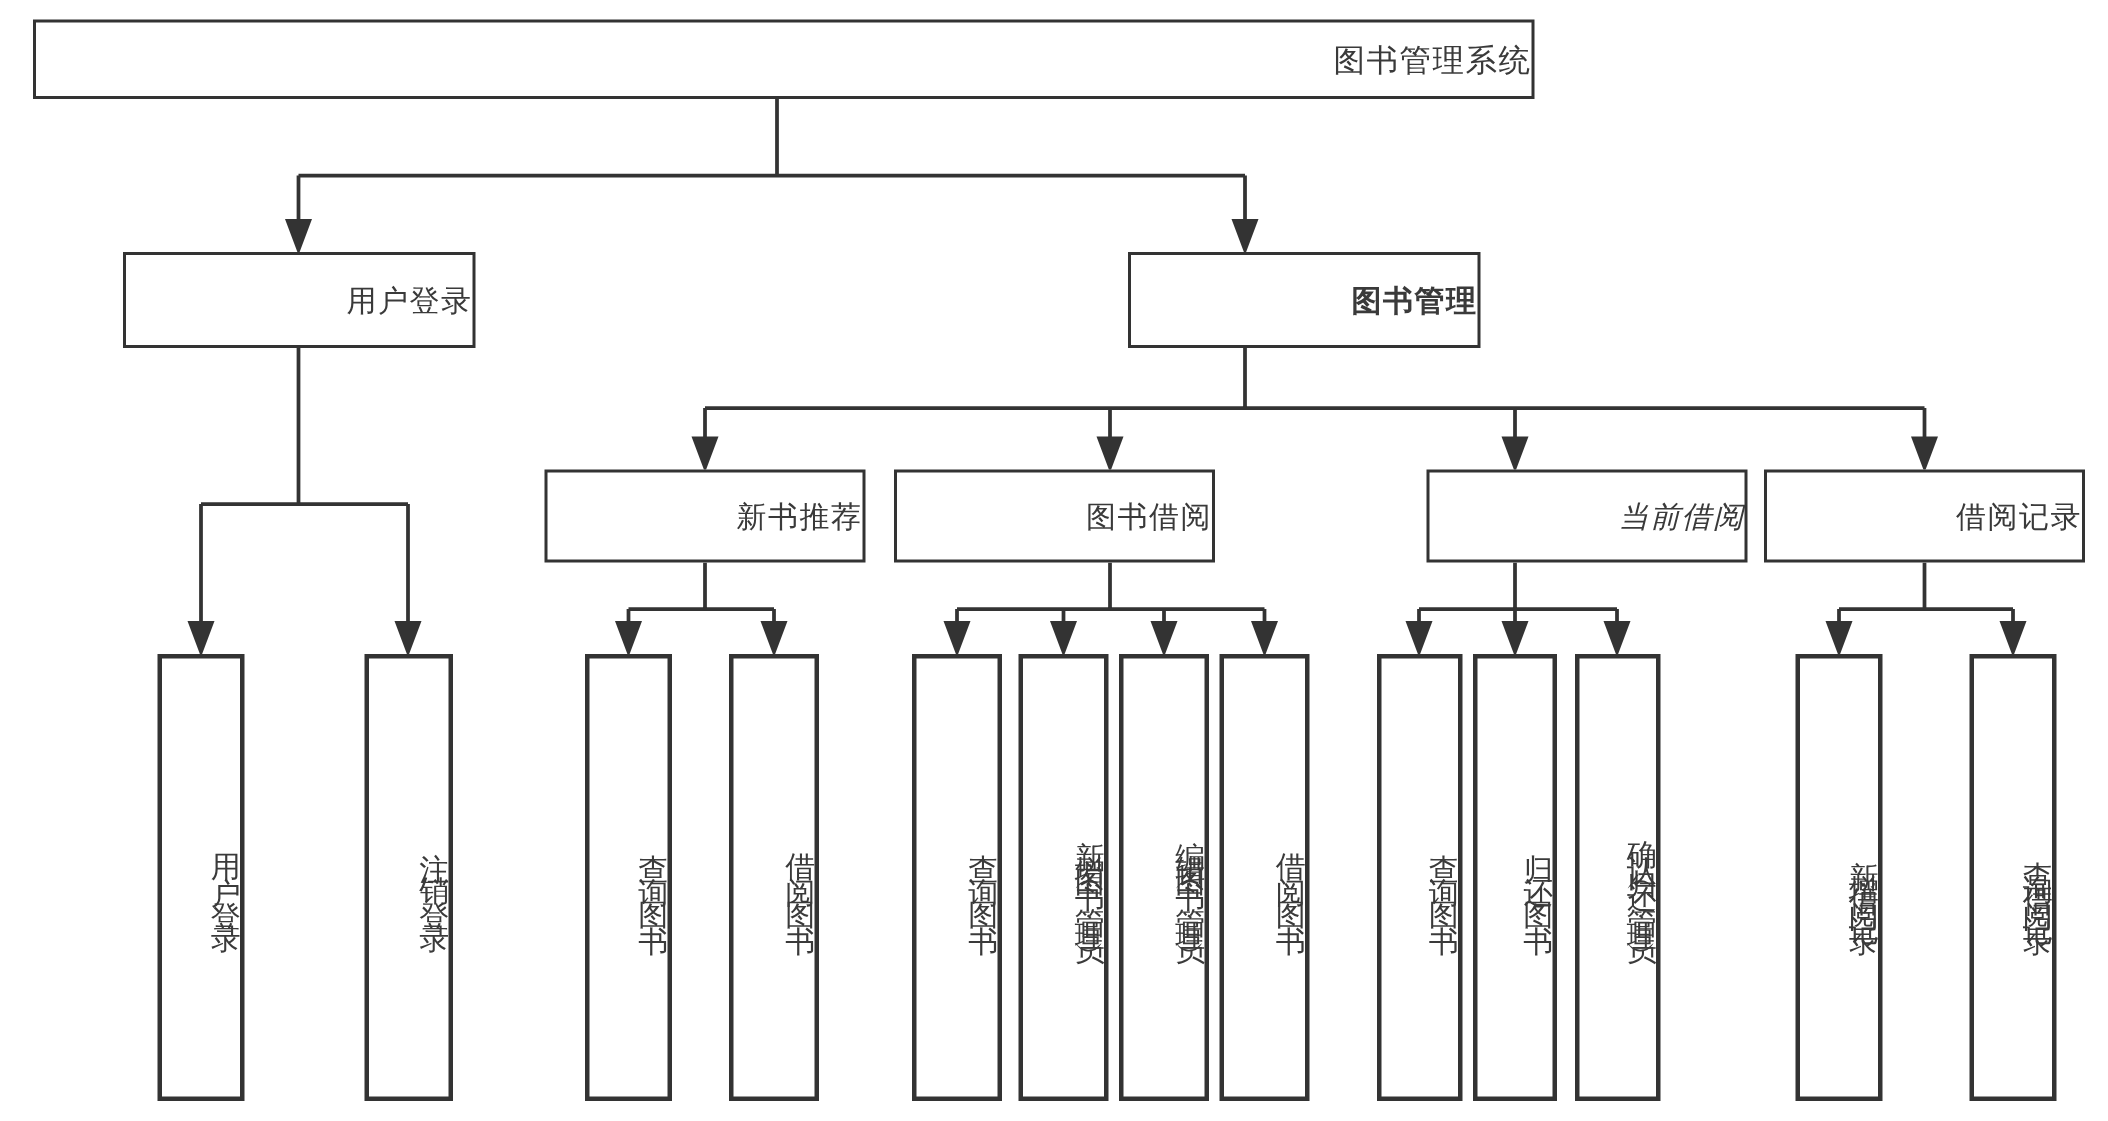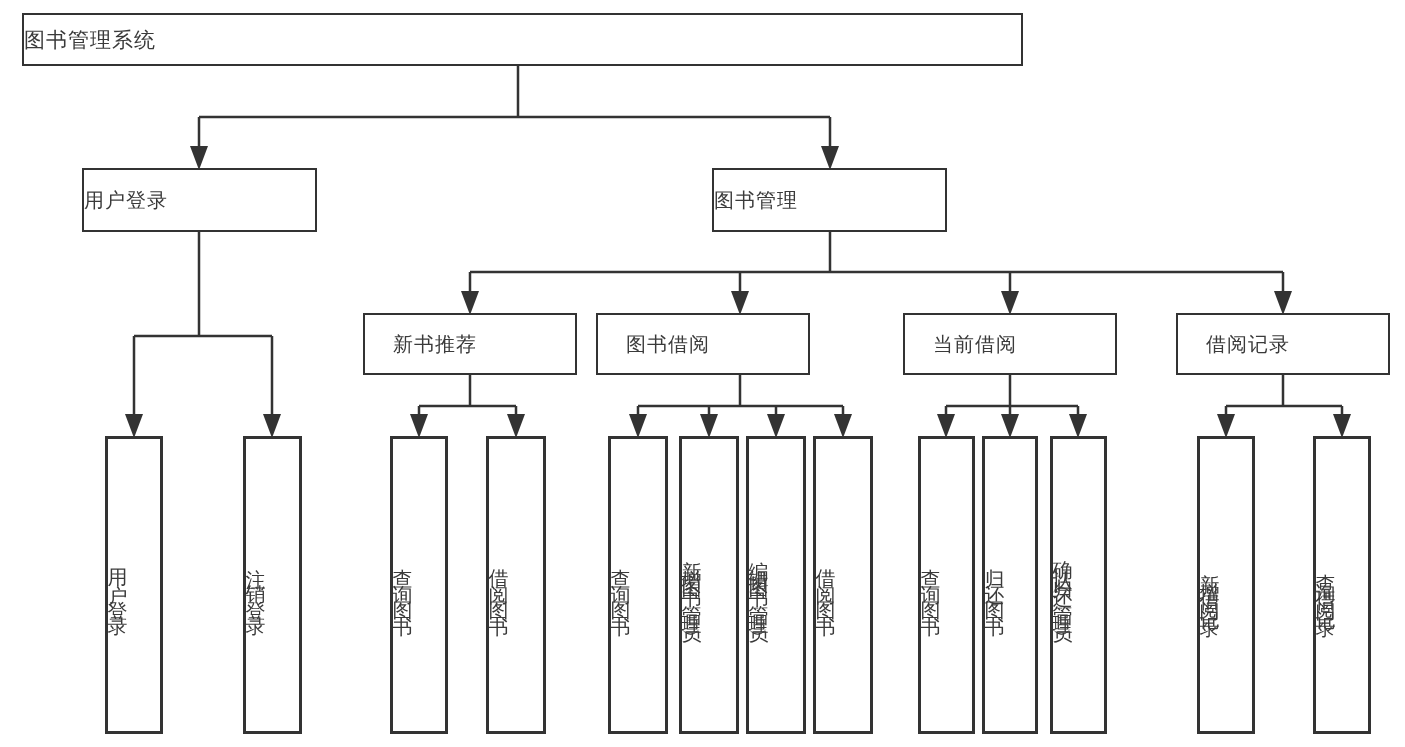--- a/index.html
+++ b/index.html
@@ -19,33 +19,33 @@
     overflow:hidden;
   }
   .connectors{position:absolute;left:0;top:0;z-index:1;}
   .connectors path{fill:none;stroke:var(--line-color);stroke-width:2.5px;}
   .connectors polygon{fill:var(--line-color);stroke:none;}
   .node{
     position:absolute;
     background:#ffffff;
     border:2.5px solid var(--border-color);
     box-sizing:border-box;
-    display:flex;align-items:center;justify-content:flex-start;
+    display:flex;align-items:center;justify-content:flex-end;
     z-index:2;
   }
   .node .hlabel{font-size:20px;letter-spacing:1px;color:var(--text-color);white-space:nowrap;}
   .root-box{left:22px;top:13px;width:1001px;height:53px;}
   .root-box .hlabel{font-size:21px;}
   .l2{top:168px;width:235px;height:64px;}
   .l2a{left:82px;}
-  .l2b{left:712px;}
+  .l2b{left:752px;font-weight:bold;}
   .l3{top:313px;width:214px;height:62px;padding-left:28px;}
   .l3a{left:363px;}
   .l3b{left:596px;}
-  .l3c{left:903px;}
+  .l3c{left:951px;font-style:italic;}
   .l3d{left:1176px;}
   .leaf{top:436px;height:298px;border-width:3px;}
   .vtext{
     writing-mode:vertical-rl;
     text-orientation:mixed;
     font-size:20px;
     letter-spacing:16px;
     color:var(--text-color);
     line-height:1;
   }

